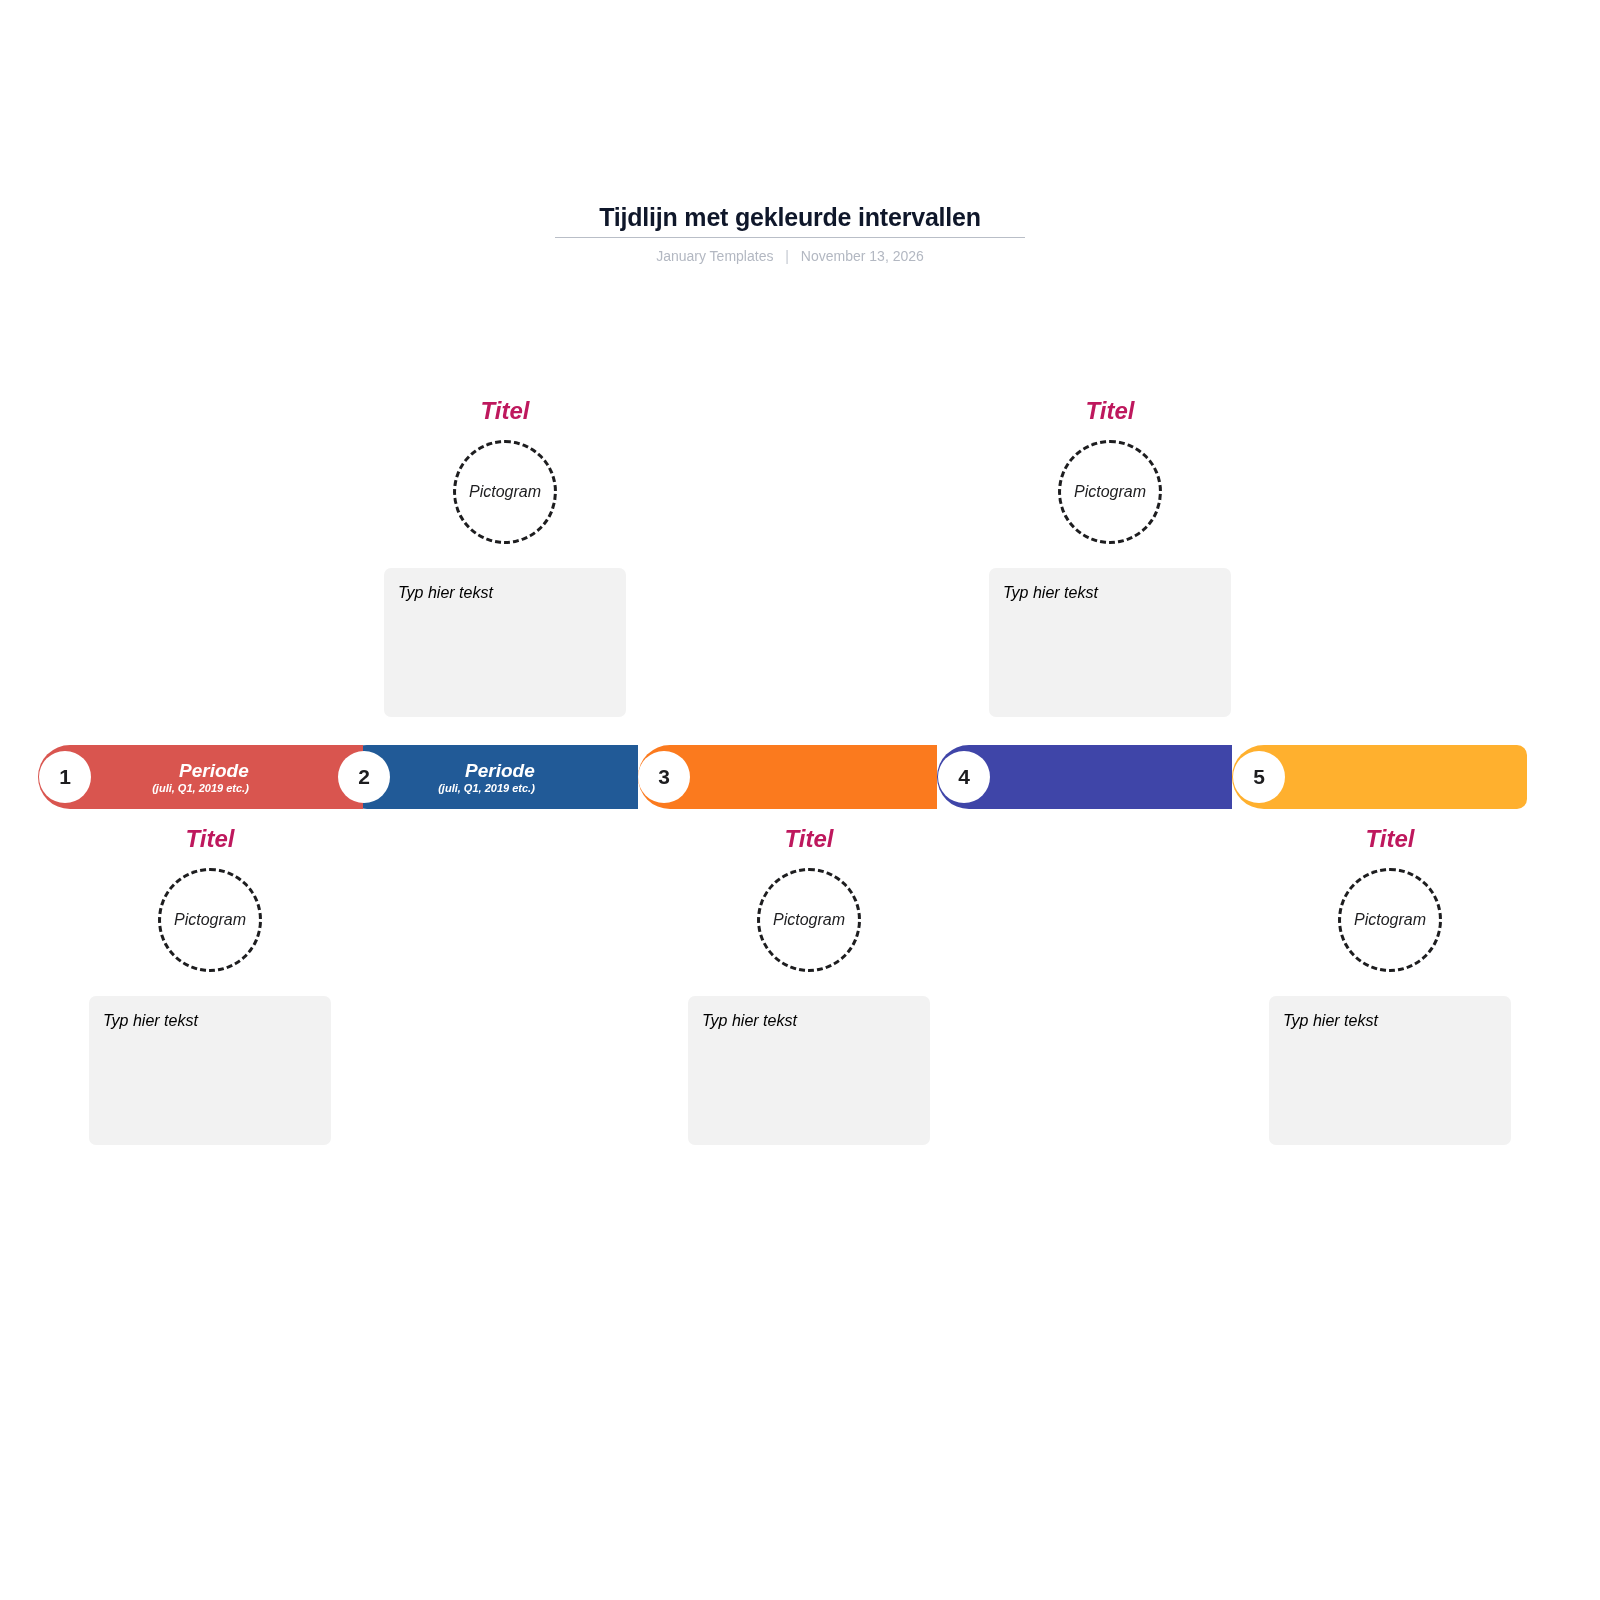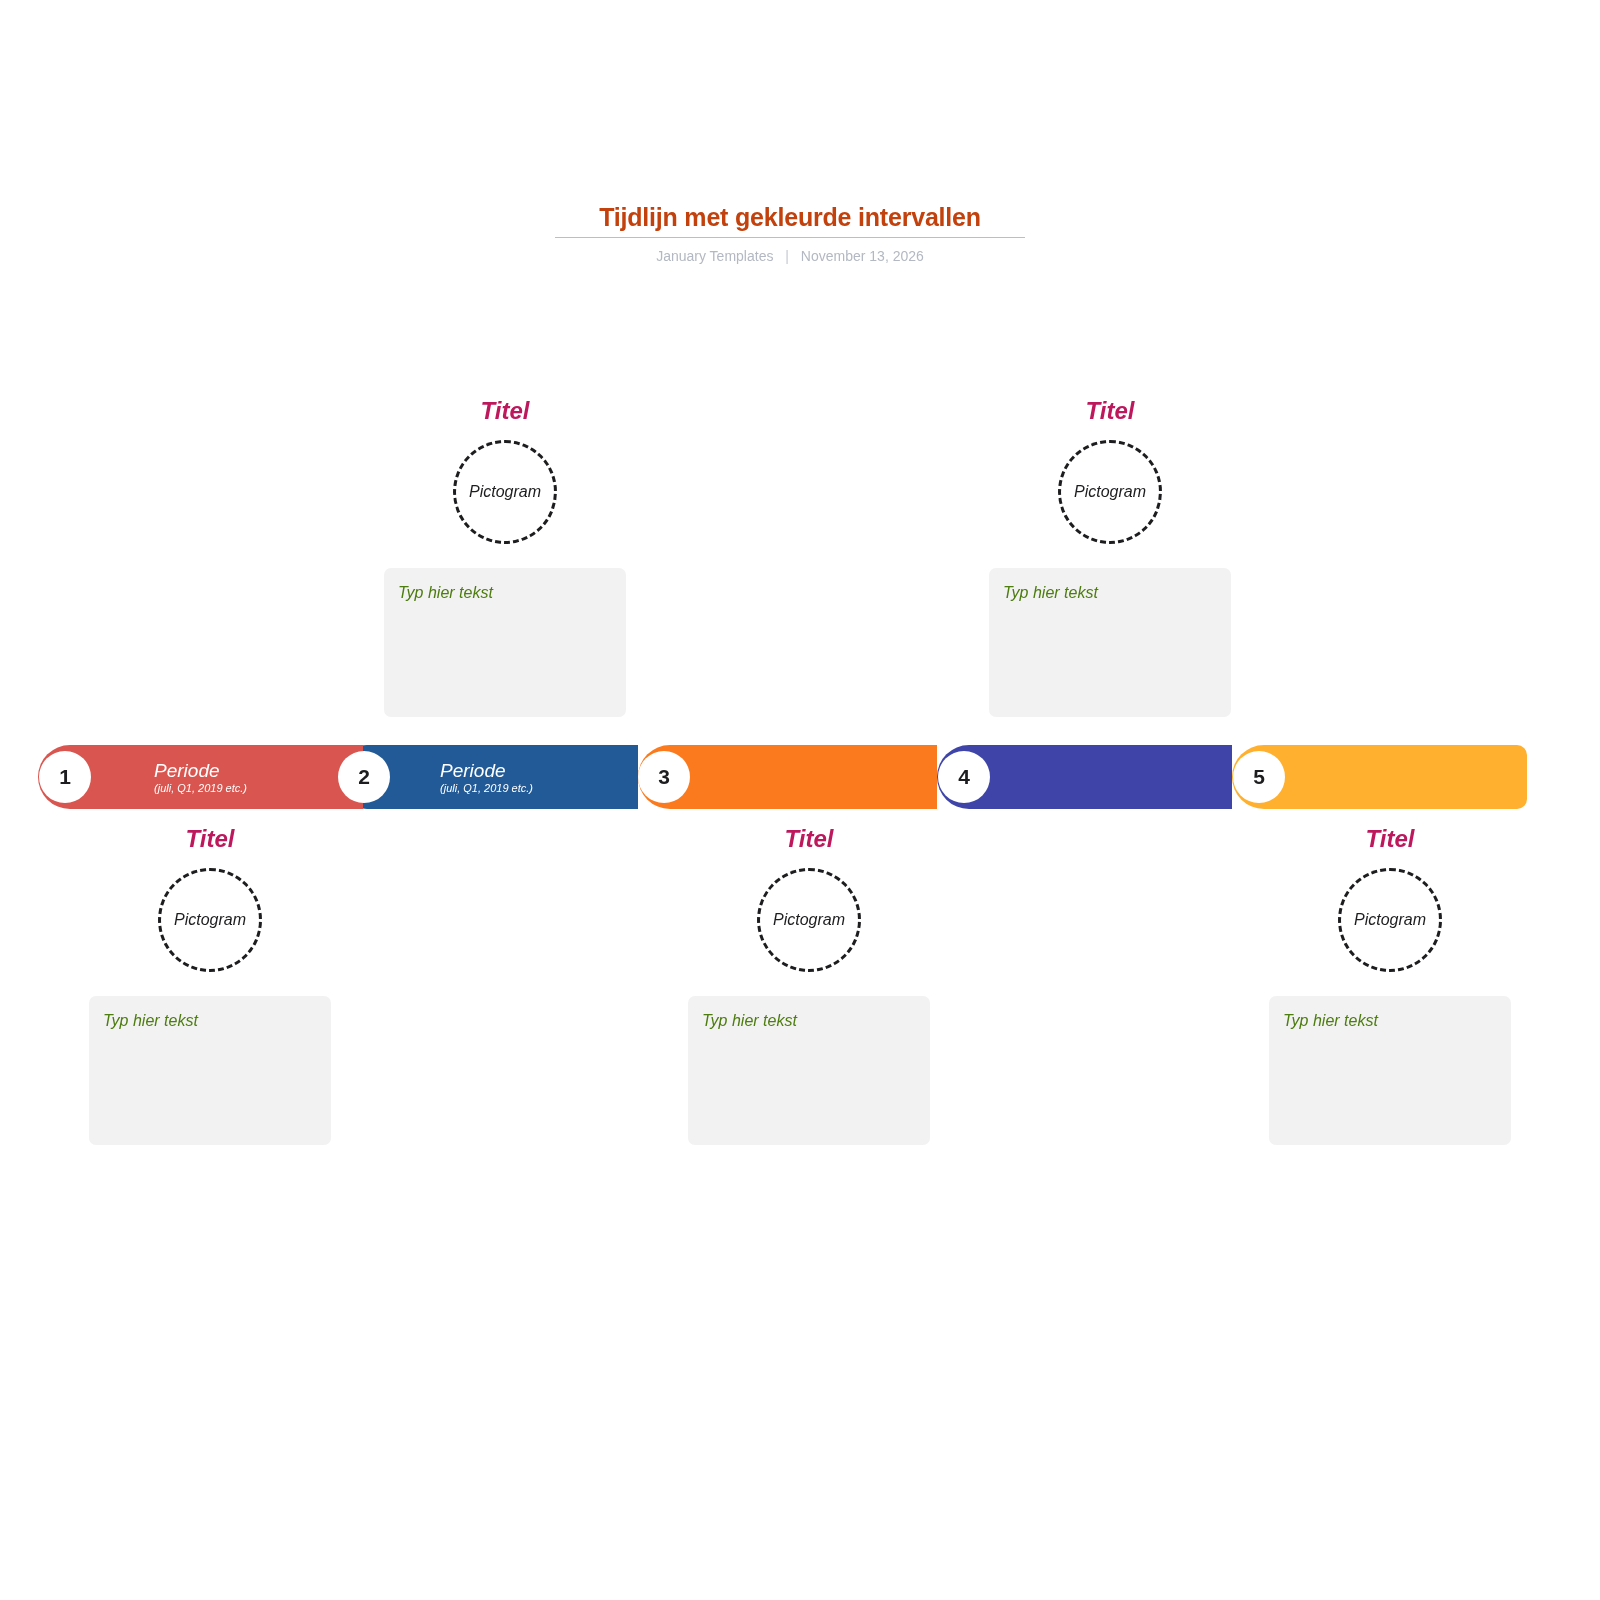--- a/index.html
+++ b/index.html
@@ -19,21 +19,21 @@
   .header {
     position: absolute;
     left: 555px;
     top: 200px;
     width: 470px;
     text-align: center;
   }
   .doc-title {
     font-size: 25px;
     font-weight: bold;
-    color: #c2410c;
+    color: #0f172a;
     letter-spacing: -0.2px;
     line-height: 34px;
     white-space: nowrap;
   }
   .title-rule {
     height: 1px;
     background: #b9bec7;
     margin-top: 3px;
     width: 470px;
   }
@@ -63,22 +63,22 @@
     top: 0;
     height: 64px;
     box-sizing: border-box;
     display: flex;
     align-items: center;
     justify-content: center;
   }
   .seg-label {
     color: #ffffff;
     font-style: italic;
-    font-weight: normal;
-    text-align: left;
+    font-weight: bold;
+    text-align: right;
     line-height: 1.22;
     pointer-events: none;
   }
   .seg-label .l1 { font-size: 19px; display: block; }
   .seg-label .l2 { font-size: 11px; display: block; }
 
   .marker {
     position: absolute;
     top: 50%;
     transform: translate(-50%, -50%);
@@ -128,21 +128,21 @@
     height: 149px;
     margin-top: 24px;
     background: #f2f2f2;
     border-radius: 7px;
     box-sizing: border-box;
     padding: 16px 14px;
   }
   .textbox span {
     font-size: 16px;
     font-style: italic;
-    color: #4d7c0f;
+    color: #000000;
   }
   
 </style>
 </head>
 <body>
 
 <div class="header">
   <div class="doc-title">Tijdlijn met gekleurde intervallen</div>
   <div class="title-rule"></div>
   <div class="doc-sub">

